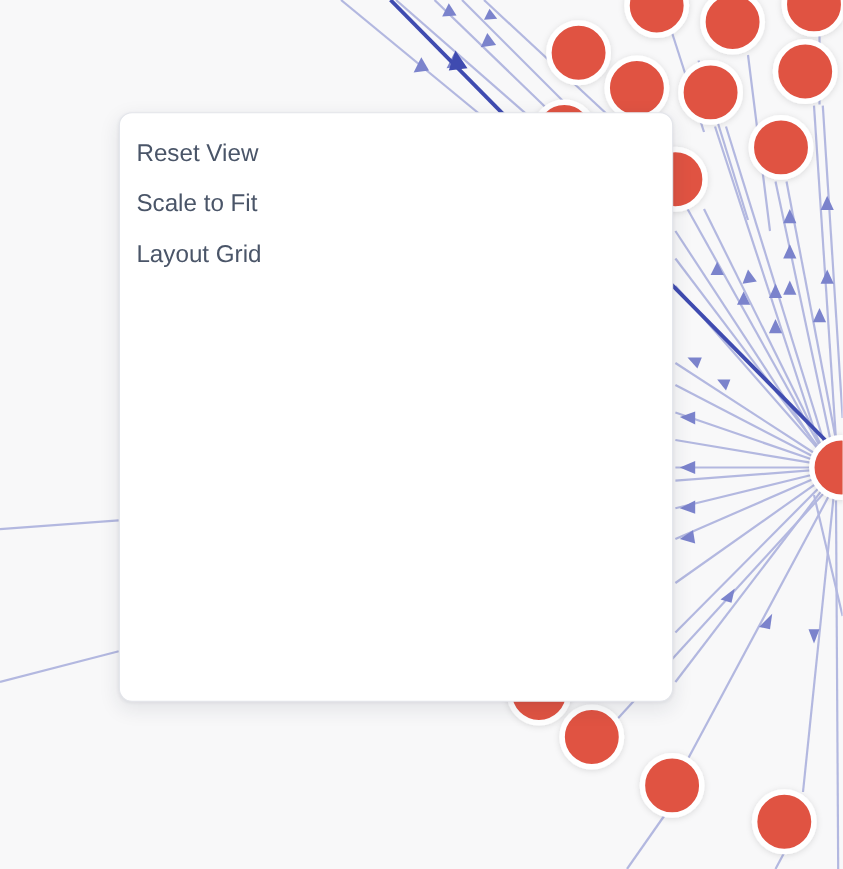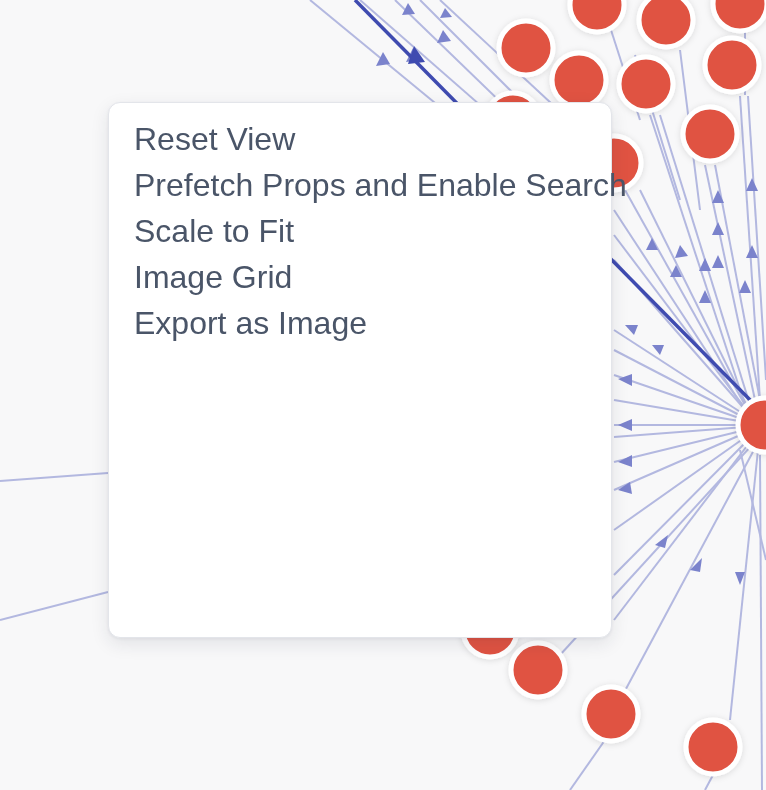--- a/index.html
+++ b/index.html
@@ -18,22 +18,22 @@
     border: 1px solid #e3e5ea;
     border-radius: 12px;
     box-shadow: 0 6px 18px rgba(30, 40, 60, 0.10), 0 1px 3px rgba(30,40,60,0.06);
     box-sizing: border-box;
     padding-top: 18px;
   }
   .menu-item {
     display: block;
     height: 56px;
     line-height: 56px;
-    padding-left: 25px;
-    font-size: 32px;
+    padding-left: 15px;
+    font-size: 22px;
     color: #4a5568;
     cursor: pointer;
     white-space: nowrap;
     margin-top: -10px;
   }
   .menu-item:first-child { margin-top: -10px; }
 </style>
 </head>
 <body>
 
@@ -142,17 +142,15 @@
       <circle cx="765" cy="425" r="27" fill="#e05243" stroke="#ffffff" stroke-width="5" filter="url(#nshadow)"></circle>
       <circle cx="490" cy="630" r="27" fill="#e05243" stroke="#ffffff" stroke-width="5" filter="url(#nshadow)"></circle>
       <circle cx="538" cy="670" r="27" fill="#e05243" stroke="#ffffff" stroke-width="5" filter="url(#nshadow)"></circle>
       <circle cx="611" cy="714" r="27" fill="#e05243" stroke="#ffffff" stroke-width="5" filter="url(#nshadow)"></circle>
       <circle cx="713" cy="747" r="27" fill="#e05243" stroke="#ffffff" stroke-width="5" filter="url(#nshadow)"></circle>
     </g>
 </svg>
 
 <div class="context-menu">
   <div class="menu-item">Reset View</div>
-  <div class="menu-item">Prefetch Props and Enable Search</div>
   <div class="menu-item">Scale to Fit</div>
-  <div class="menu-item">Image Grid</div>
-  <div class="menu-item">Export as Image</div>
+  <div class="menu-item">Layout Grid</div>
 </div>
 
 </body></html>

